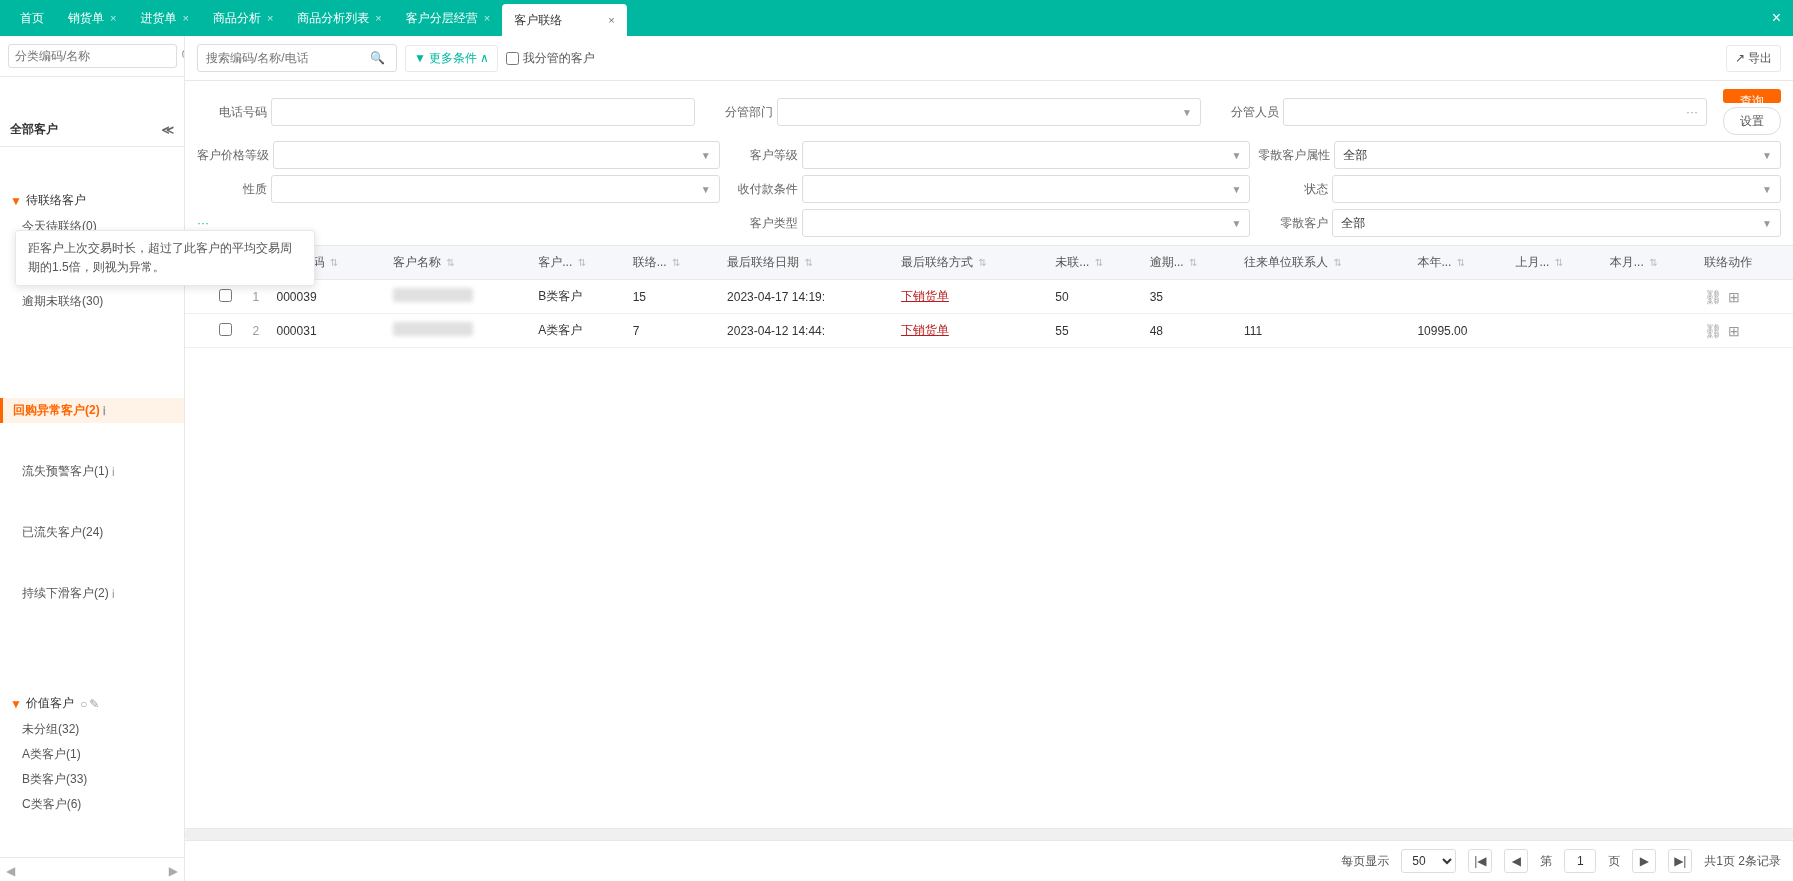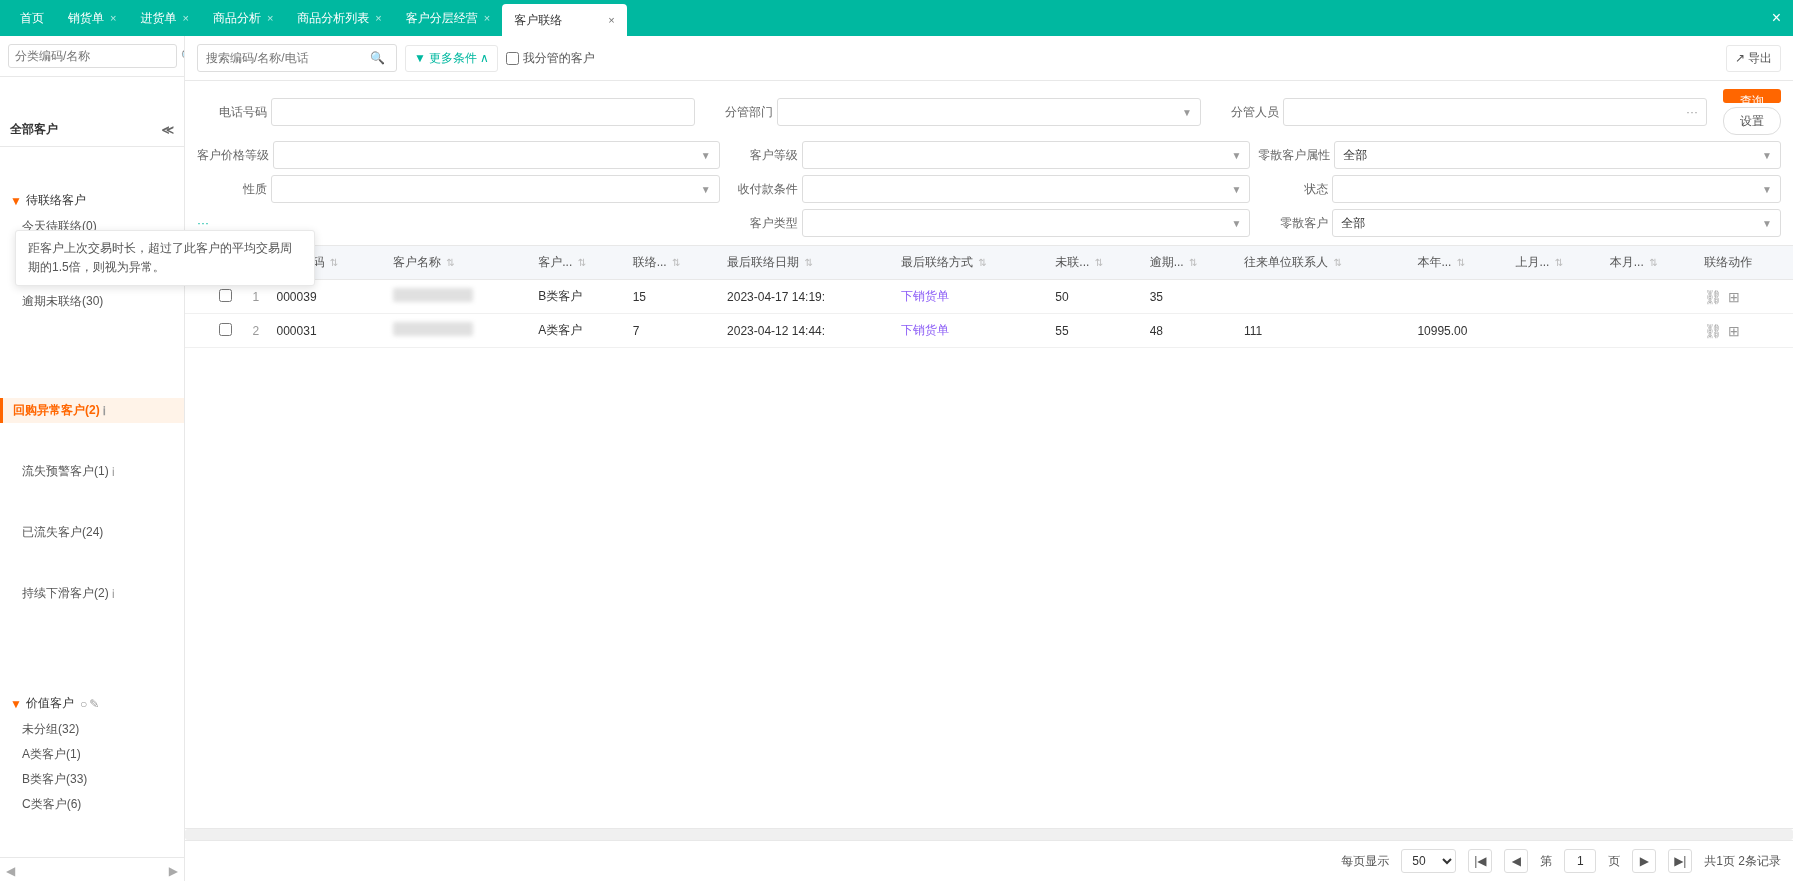--- a/index.html
+++ b/index.html
@@ -122,21 +122,21 @@
       padding: 8px 6px; text-align: left; color: #555; font-weight: normal;
       border-bottom: 1px solid #e8e8e8; white-space: nowrap; font-size: 12px;
       position: sticky; top: 0; background: #f5f7fa; z-index: 1;
     }
     thead th .sort-icon { color: #bbb; font-size: 10px; margin-left: 2px; }
     tbody tr { background: white; }
     tbody td {
       padding: 8px 6px; color: #333; border-bottom: 1px solid #f0f0f0;
       white-space: nowrap; font-size: 12px;
     }
-    .td-link { color: #8b5cf6; cursor: pointer; }
+    .td-link { color: #b91c1c; cursor: pointer; text-decoration: underline; }
     .action-icons { display: flex; gap: 6px; }
     .action-icon { color: #999; cursor: pointer; font-size: 14px; }
     .row-num { color: #999; text-align: center; }
     .gear-icon { color: #666; cursor: pointer; }
     .col-settings-th { width: 28px; }
     .col-checkbox-th { width: 28px; }
 
     
     .pagination-bar {
       background: white; border-top: 1px solid #e8e8e8; padding: 8px 12px;

